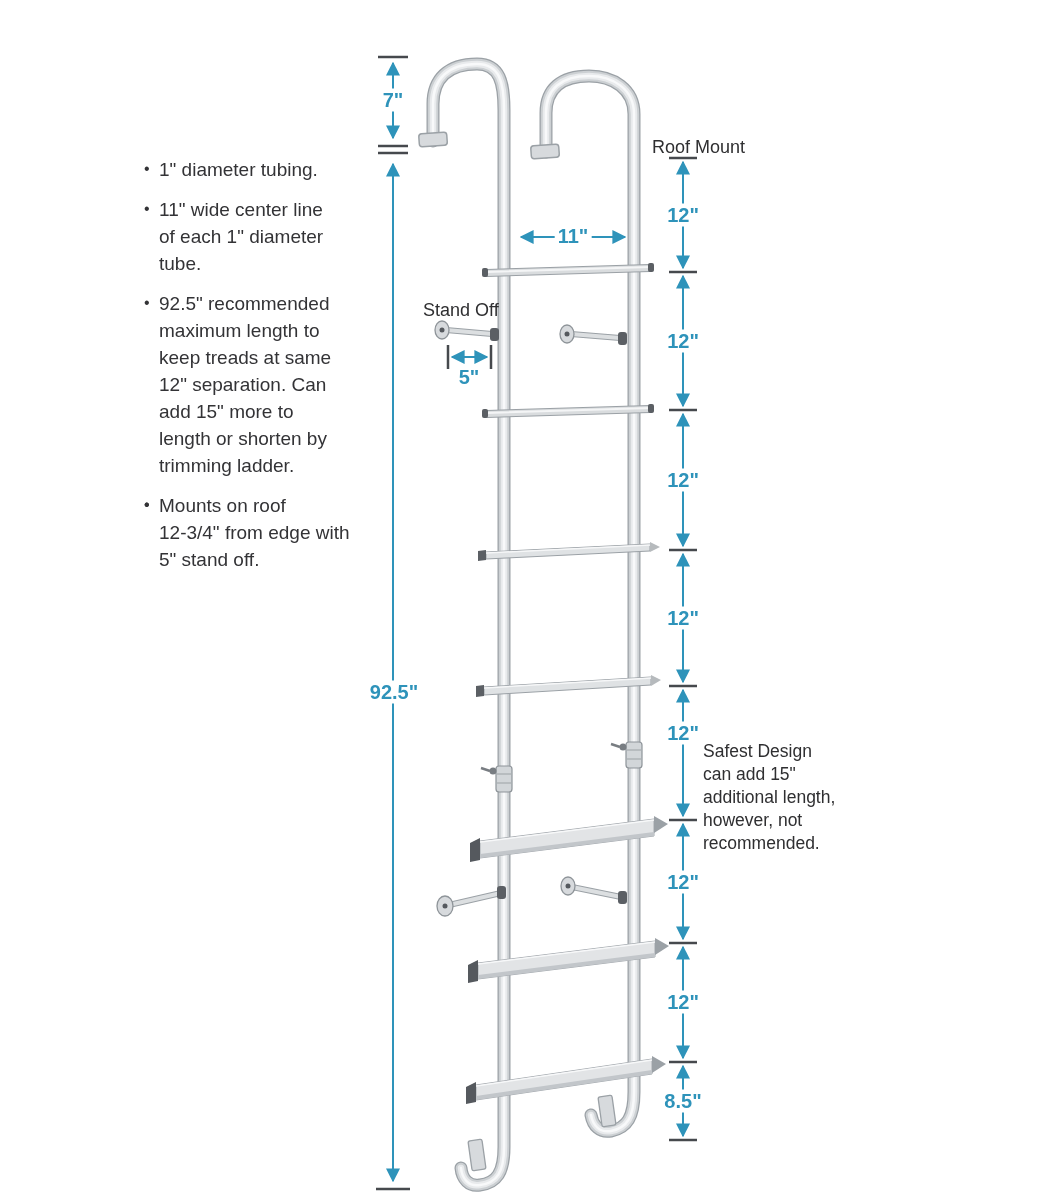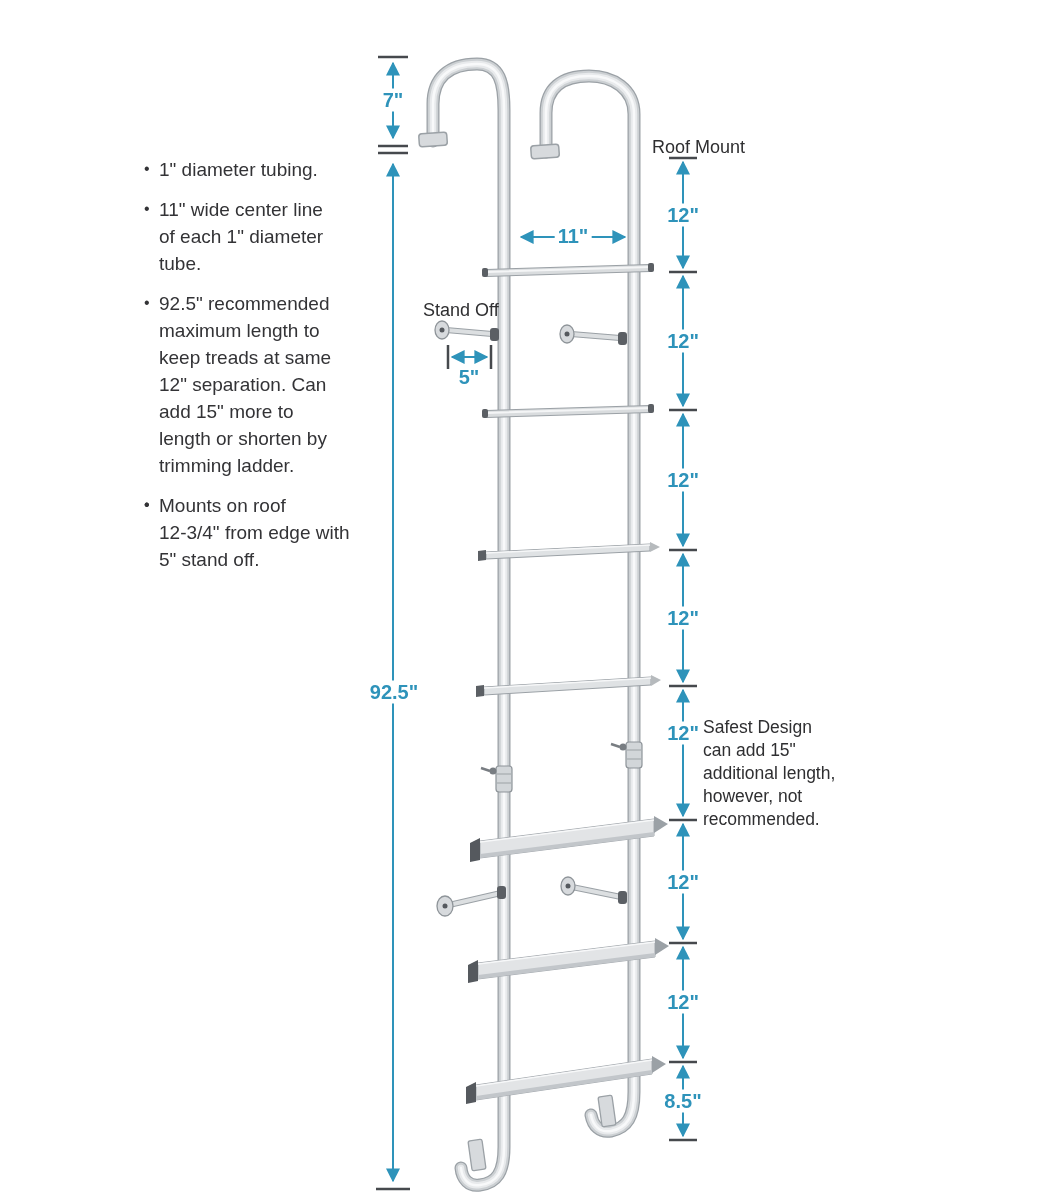--- a/index.html
+++ b/index.html
@@ -219,21 +219,21 @@
 length or shorten by
 trimming ladder.</span></li>
     <li><span class="blt">•</span></li>
     <li><span class="blt">•</span><span class="btxt">Mounts on roof
 12-3/4" from edge with
 5" stand off.</span></li>
   </ul>
 
   <div class="abs inklabel" style="left:652px;top:136px;">Roof Mount</div>
   <div class="abs inklabel" style="left:406px;top:299px;margin-left:17px;">Stand Off</div>
-  <div class="abs inklabel" style="left:703px;top:716px;width:170px;font-size:17.5px;">Safest Design
+  <div class="abs inklabel" style="left:703px;top:740px;width:170px;font-size:17.5px;">Safest Design
 can add 15"
 additional length,
 however, not
 recommended.</div>
 
   <span class="abs dim" style="left:393px;top:100px;">7"</span>
   <span class="abs dim" style="left:394px;top:692px;">92.5"</span>
   <span class="abs dim" style="left:573px;top:236px;">11"</span>
   <span class="abs dim" style="left:469px;top:377px;">5"</span>
 

